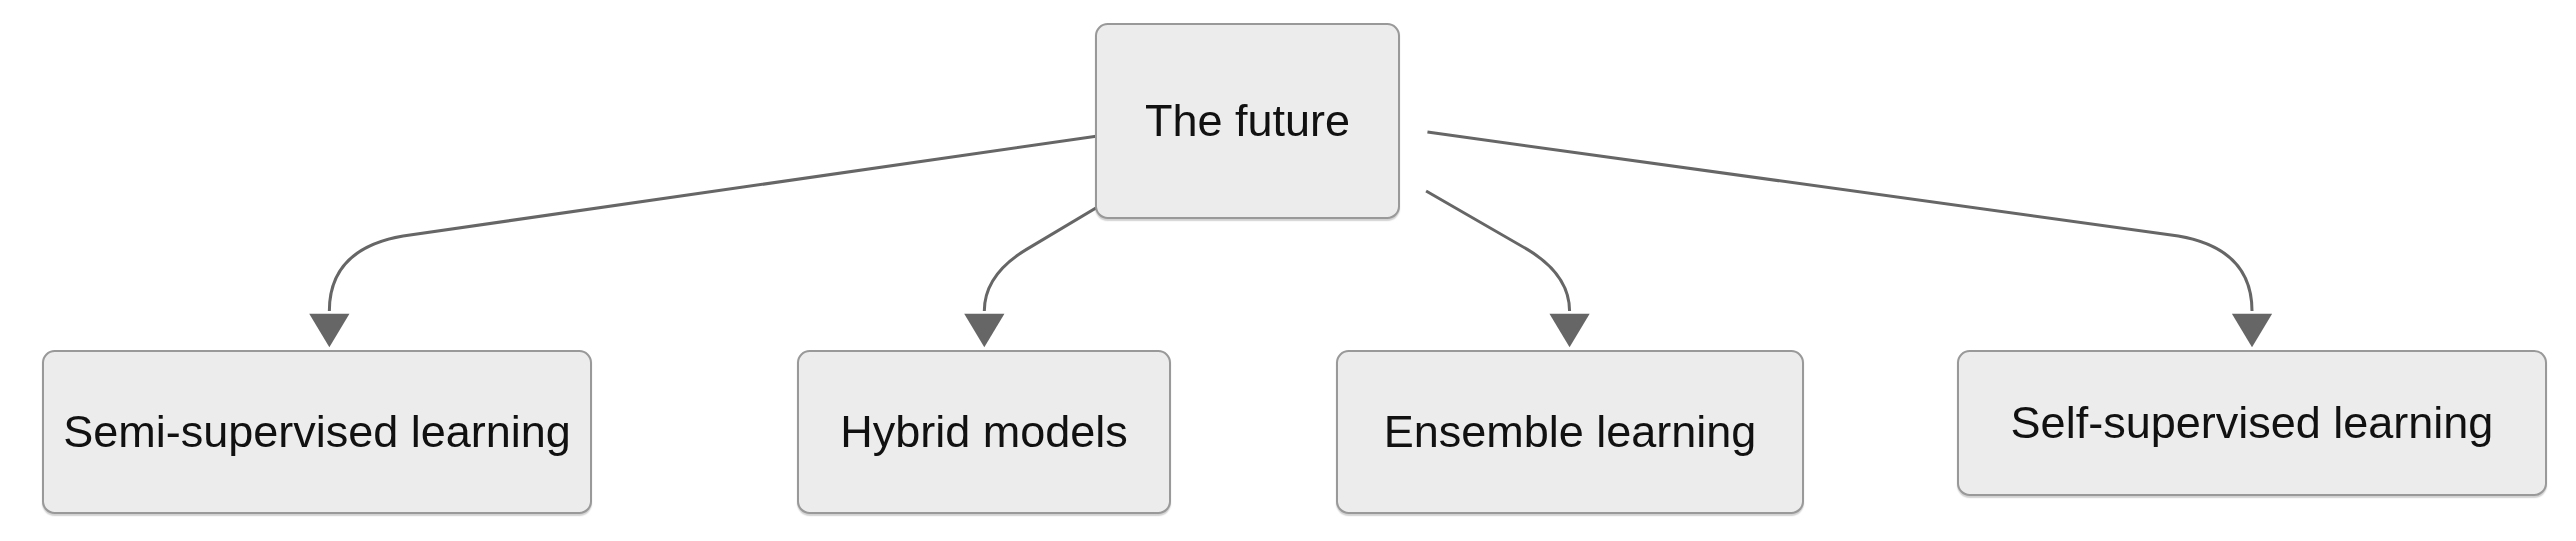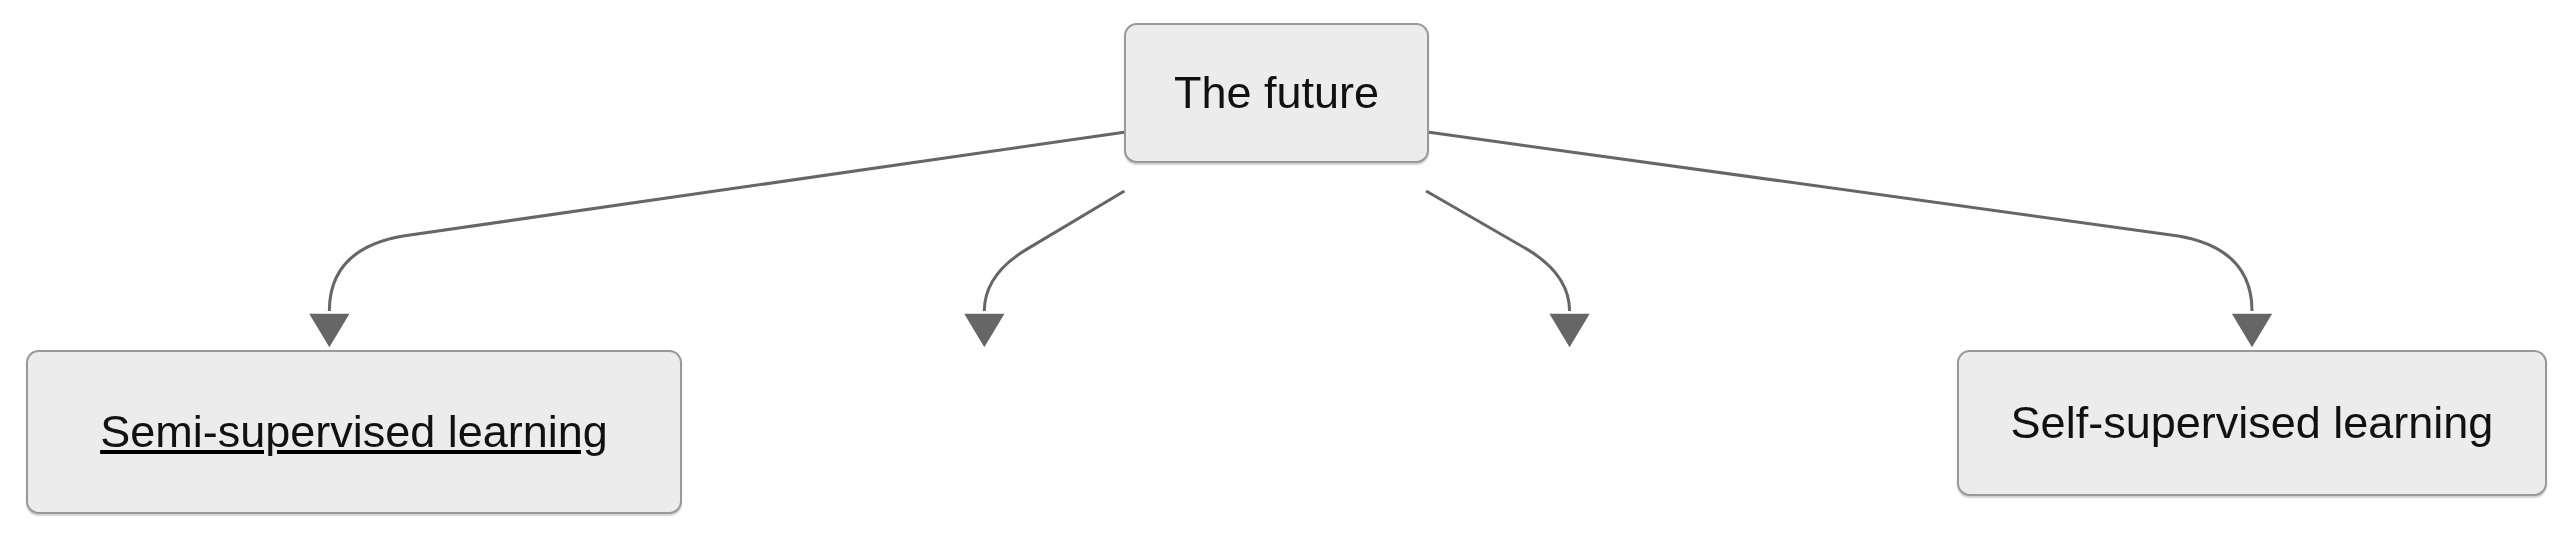--- a/index.html
+++ b/index.html
@@ -62,28 +62,34 @@
     <path class="edge" d="M 1676 285 L 1530 372 Q 1467 410 1467 464"></path>
     <path class="edge" d="M 2126 285 L 2277 372 Q 2340 410 2340 464"></path>
     <path class="edge" d="M 2128 197 L 3248 352 Q 3358 371 3358 464"></path>
 
     <polygon class="arrowhead" points="460,468 520,468 490,518"></polygon>
     <polygon class="arrowhead" points="1437,468 1497,468 1467,518"></polygon>
     <polygon class="arrowhead" points="2310,468 2370,468 2340,518"></polygon>
     <polygon class="arrowhead" points="3328,468 3388,468 3358,518"></polygon>
   </svg>
 
-  <div class="node" style="left:1124px;top:23px;width:305px;height:140px;">
+  <div class="node" style="left:1095px;top:23px;width:305px;height:196px;">
     <span class="node-label">The future</span>
   </div>
 
-  <div class="node" style="left:26px;top:350px;width:656px;height:164px;text-decoration:underline;">
+  <div class="node" style="left:42px;top:350px;width:550px;height:164px;">
     <span class="node-label">Semi-supervised learning</span>
   </div>
 
+  <div class="node" style="left:797px;top:350px;width:374px;height:164px;">
+    <span class="node-label">Hybrid models</span>
+  </div>
 
+  <div class="node" style="left:1336px;top:350px;width:468px;height:164px;">
+    <span class="node-label">Ensemble learning</span>
+  </div>
 
   <div class="node" style="left:1957px;top:350px;width:590px;height:146px;">
     <span class="node-label">Self-supervised learning</span>
   </div>
 
 </div>
 
 
 </body></html>

